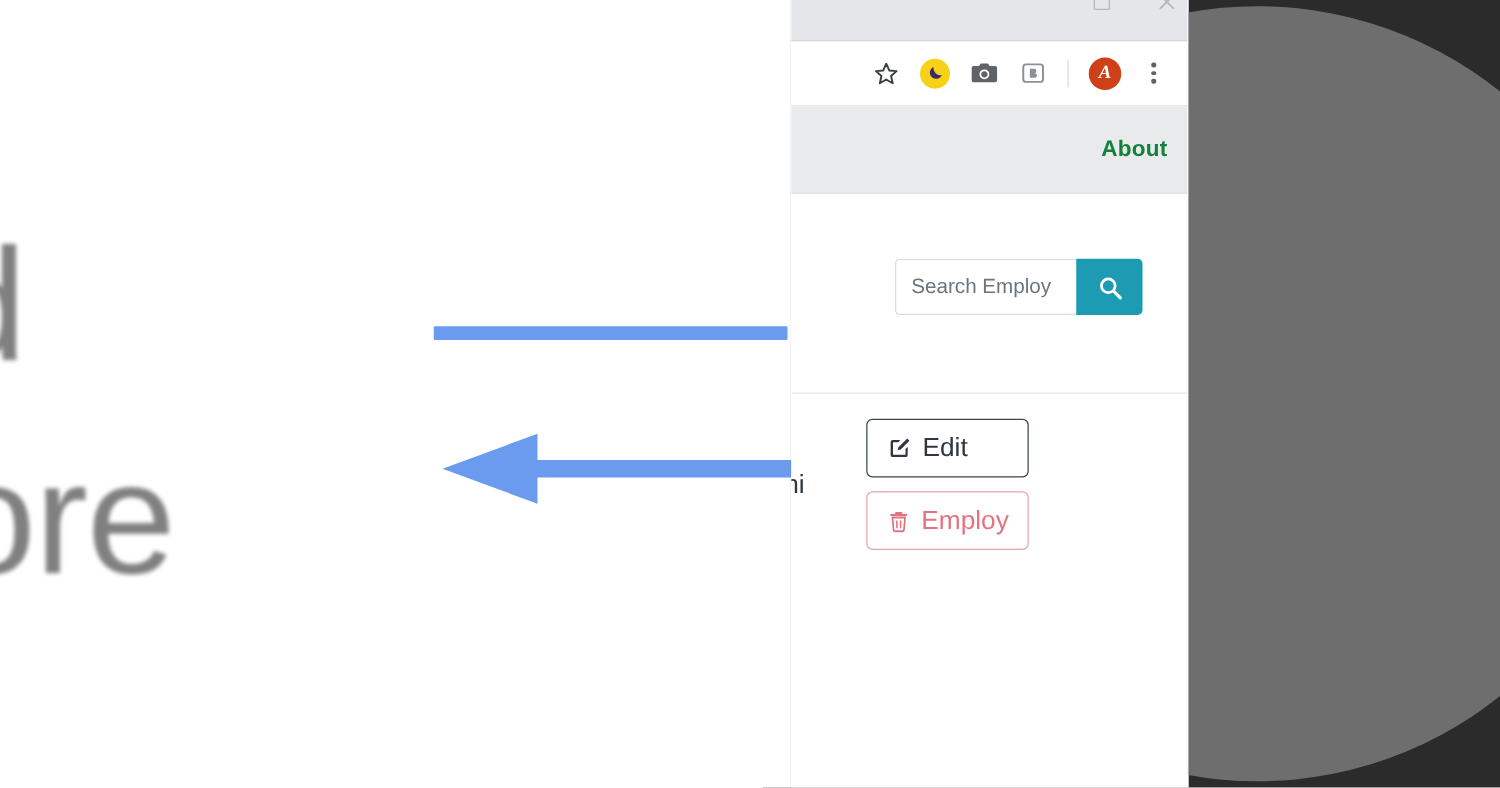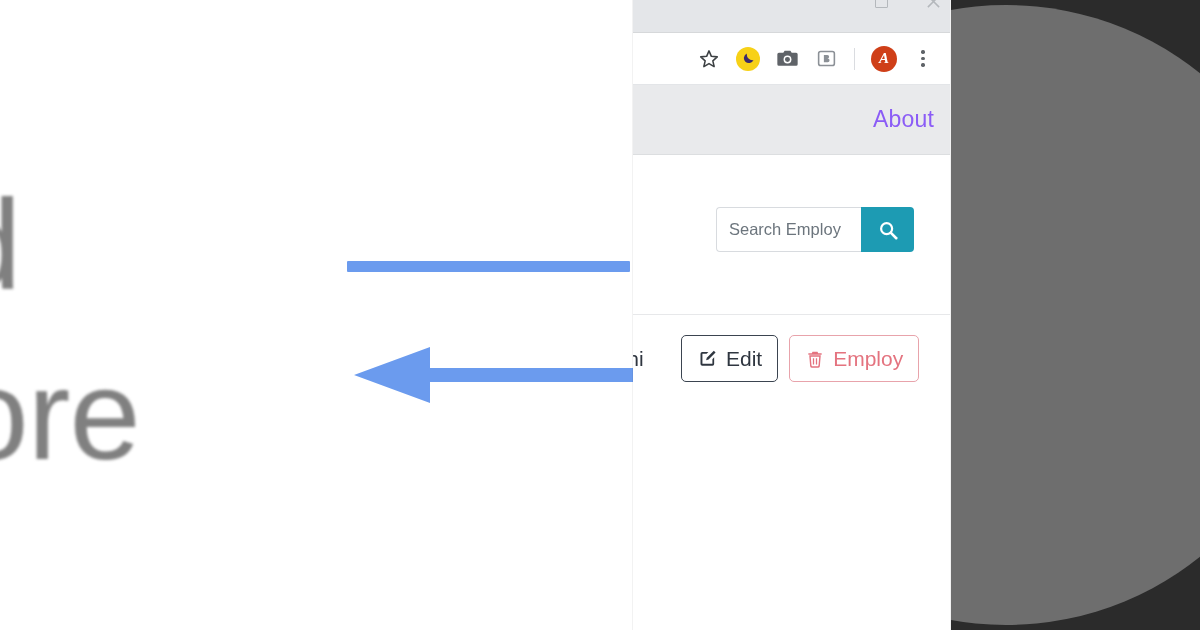--- a/index.html
+++ b/index.html
@@ -167,24 +167,25 @@
     height: 70px;
     background: #e9eaec;
     border-bottom: 1px solid #dcdee0;
     display: flex;
     align-items: center;
     justify-content: flex-end;
     padding-right: 16px;
     box-sizing: border-box;
   }
   .nav-link {
-    color: #8b5cf6;
-    font-size: 23px;
+    color: #15803d;
+    font-size: 18px;
     text-decoration: none;
     letter-spacing: 0.2px;
+    font-weight: bold;
   }
 
   
   .page-body {
     background: #ffffff;
     height: 100%;
     position: relative;
   }
 
   .search-row {
@@ -235,21 +236,22 @@
     font-size: 21px;
     color: #2f3640;
     width: 54px;
     margin-left: -22px;
     white-space: nowrap;
     overflow: hidden;
   }
   .action-buttons {
     display: flex;
     gap: 11px;
-    margin-left: 16px;
+    margin-left: 28px;
+    flex-direction: column;
   }
   .btn {
     display: inline-flex;
     align-items: center;
     gap: 8px;
     height: 47px;
     padding: 0 15px;
     border-radius: 5px;
     background: #ffffff;
     font-size: 21px;

